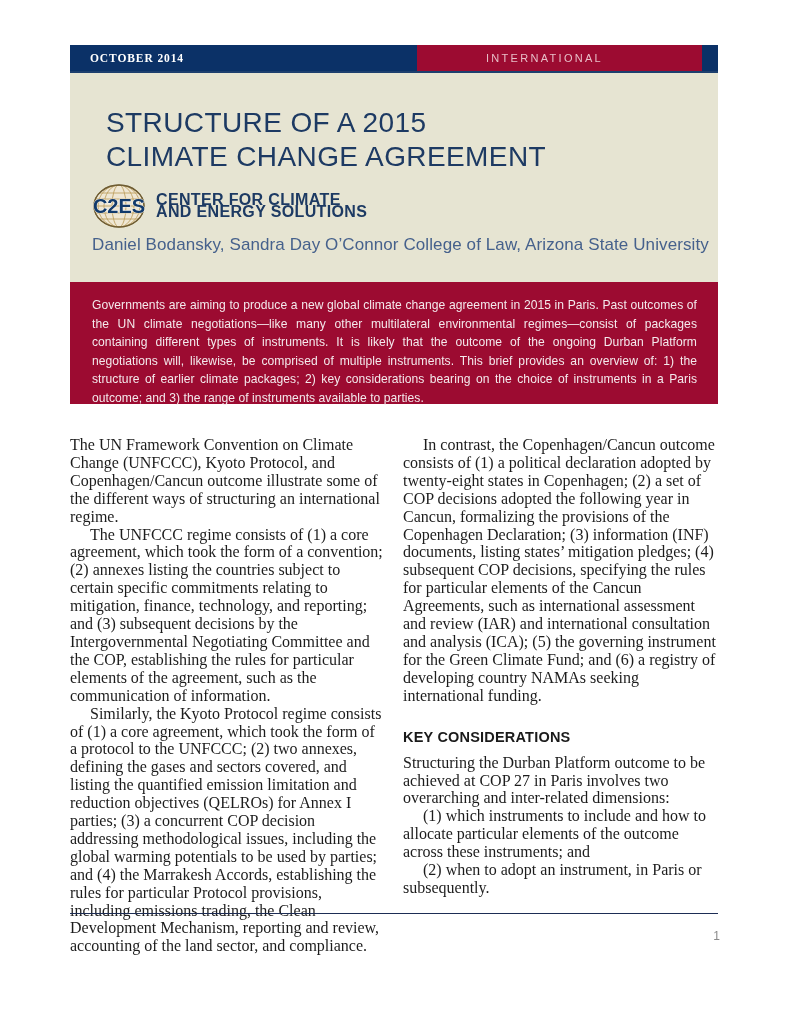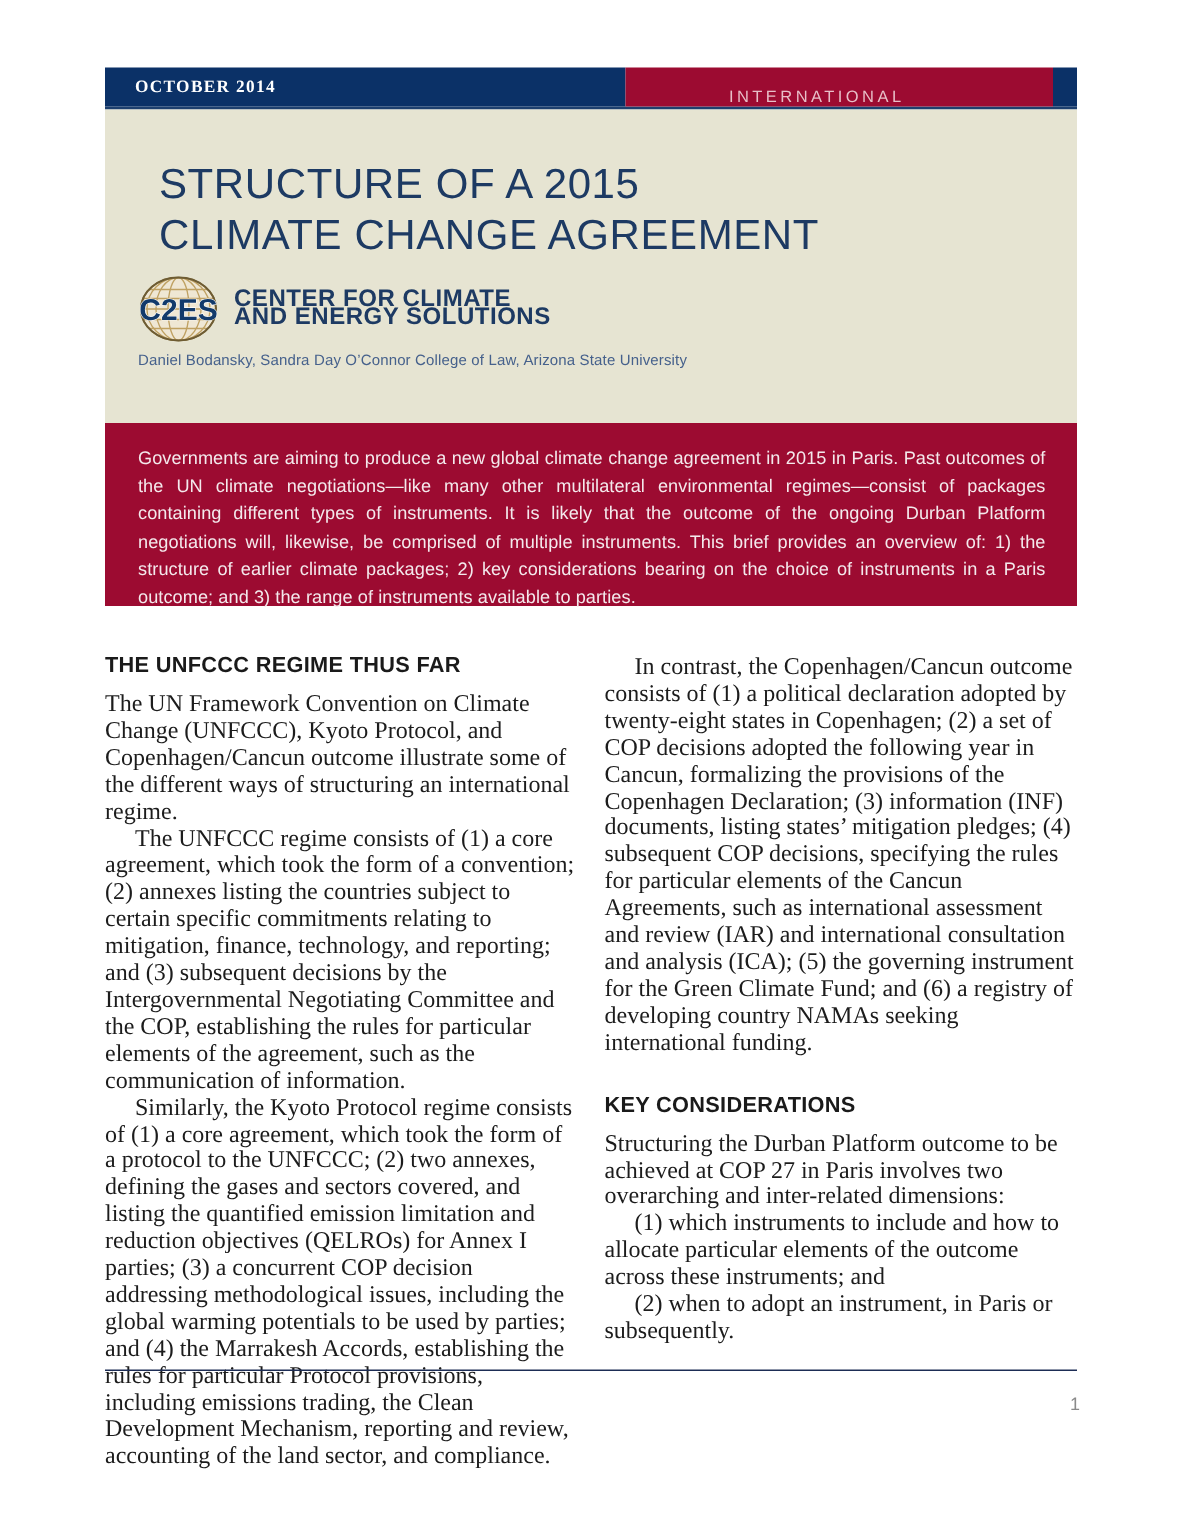--- a/index.html
+++ b/index.html
@@ -50,21 +50,21 @@
     font-weight: bold;
     font-size: 11.5px;
     letter-spacing: 0.9px;
     padding-left: 20px;
     white-space: nowrap;
   }
   .topbar-right {
     flex: 1;
     background: #9c0b31;
     display: flex;
-    align-items: flex-end;
+    align-items: center;
     justify-content: center;
     position: relative;
   }
   .topbar-section {
     color: #e8bfc8;
     font-family: "Liberation Sans", sans-serif;
     font-size: 11px;
     letter-spacing: 2.3px;
     white-space: nowrap;
     margin-right: 30px;
@@ -119,21 +119,21 @@
     color: #1d3a63;
     letter-spacing: 0.35px;
     white-space: pre-line;
   }
 
   .byline {
     position: absolute;
     left: 22px;
     top: 162px;
     font-family: "Liberation Sans", sans-serif;
-    font-size: 10px;
+    font-size: 17px;
     color: #46618c;
     letter-spacing: 0.1px;
     white-space: nowrap;
   }
 
   
   .abstract {
     position: absolute;
     left: 70px;
     top: 282px;
@@ -262,21 +262,20 @@
     <div class="byline">Daniel Bodansky, Sandra Day O’Connor College of Law, Arizona State University</div>
   </div>
 
   <div class="abstract">
     <p>Governments are aiming to produce a new global climate change agreement in 2015 in Paris. Past outcomes of the UN climate negotiations—like many other multilateral environmental regimes—consist of packages containing different types of instruments. It is likely that the outcome of the ongoing Durban Platform negotiations will, likewise, be comprised of multiple instruments. This brief provides an overview of: 1) the structure of earlier climate packages; 2) key considerations bearing on the choice of instruments in a Paris outcome; and 3) the range of instruments available to parties.</p>
   </div>
 
   <div class="columns">
 
     <div class="col col-left">
-      <h2 class="section-head">THE UNFCCC REGIME THUS FAR</h2>
       <p>The UN Framework Convention on Climate Change (UNFCCC), Kyoto Protocol, and Copenhagen/Cancun outcome illustrate some of the different ways of structuring an international regime.</p>
       <p class="indent">The UNFCCC regime consists of (1) a core agreement, which took the form of a convention; (2) annexes listing the countries subject to certain specific commitments relating to mitigation, finance, technology, and reporting; and (3) subsequent decisions by the Intergovernmental Negotiating Committee and the COP, establishing the rules for particular elements of the agreement, such as the communication of information.</p>
       <p class="indent">Similarly, the Kyoto Protocol regime consists of (1) a core agreement, which took the form of a protocol to the UNFCCC; (2) two annexes, defining the gases and sectors covered, and listing the quantified emission limitation and reduction objectives (QELROs) for Annex I parties; (3) a concurrent COP decision addressing methodological issues, including the global warming potentials to be used by parties; and (4) the Marrakesh Accords, establishing the rules for particular Protocol provisions, including emissions trading, the Clean Development Mechanism, reporting and review, accounting of the land sector, and compliance.</p>
     </div>
 
     <div class="col col-right">
       <p class="indent">In contrast, the Copenhagen/Cancun outcome consists of (1) a political declaration adopted by twenty-eight states in Copenhagen; (2) a set of COP decisions adopted the following year in Cancun, formalizing the provisions of the Copenhagen Declaration; (3) information (INF) documents, listing states’ mitigation pledges; (4) subsequent COP decisions, specifying the rules for particular elements of the Cancun Agreements, such as international assessment and review (IAR) and international consultation and analysis (ICA); (5) the governing instrument for the Green Climate Fund; and (6) a registry of developing country NAMAs seeking international funding.</p>
       <h2 class="section-head spaced">KEY CONSIDERATIONS</h2>
       <p>Structuring the Durban Platform outcome to be achieved at COP 27 in Paris involves two overarching and inter-related dimensions:</p>
       <p class="indent">(1) which instruments to include and how to allocate particular elements of the outcome across these instruments; and</p>

